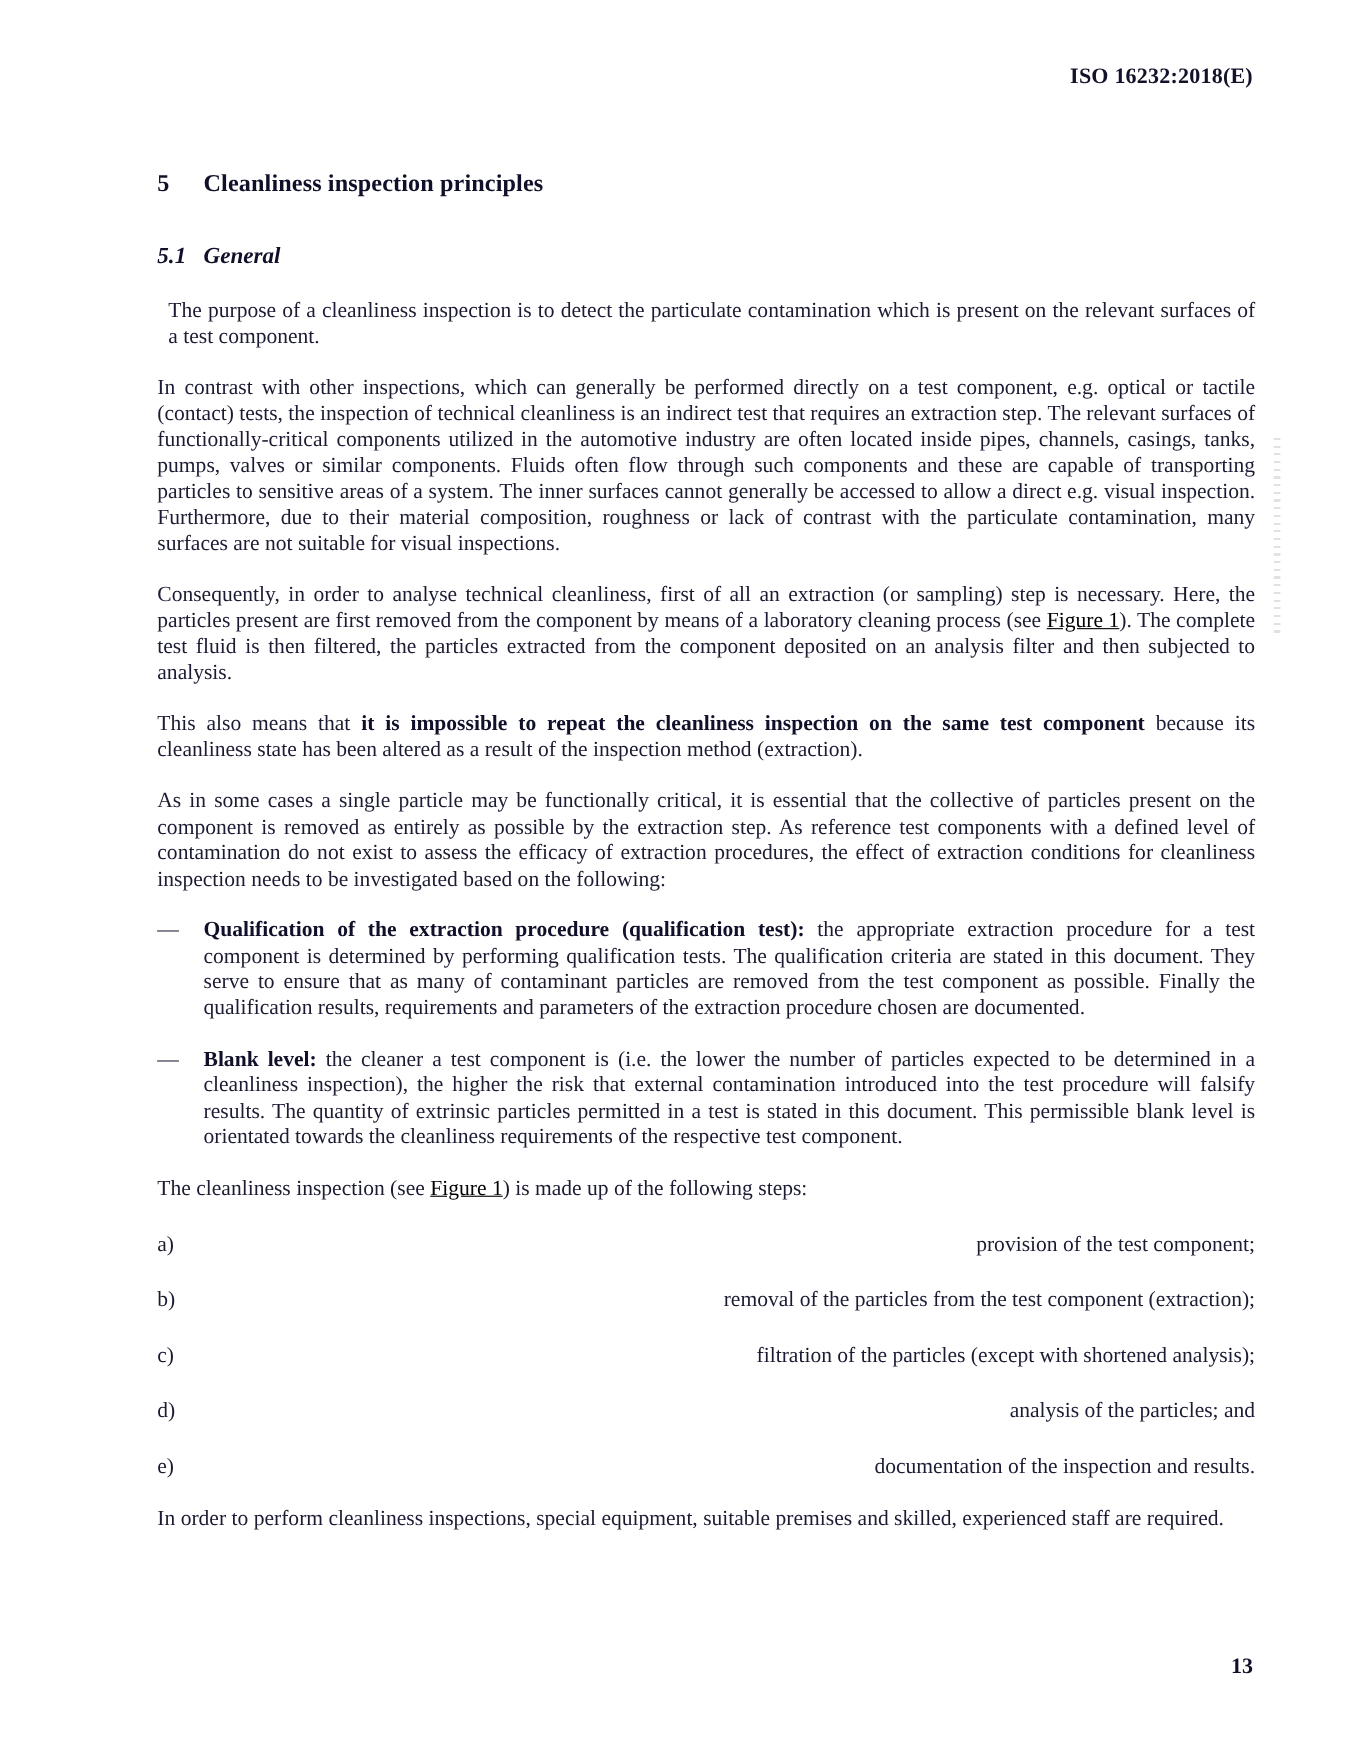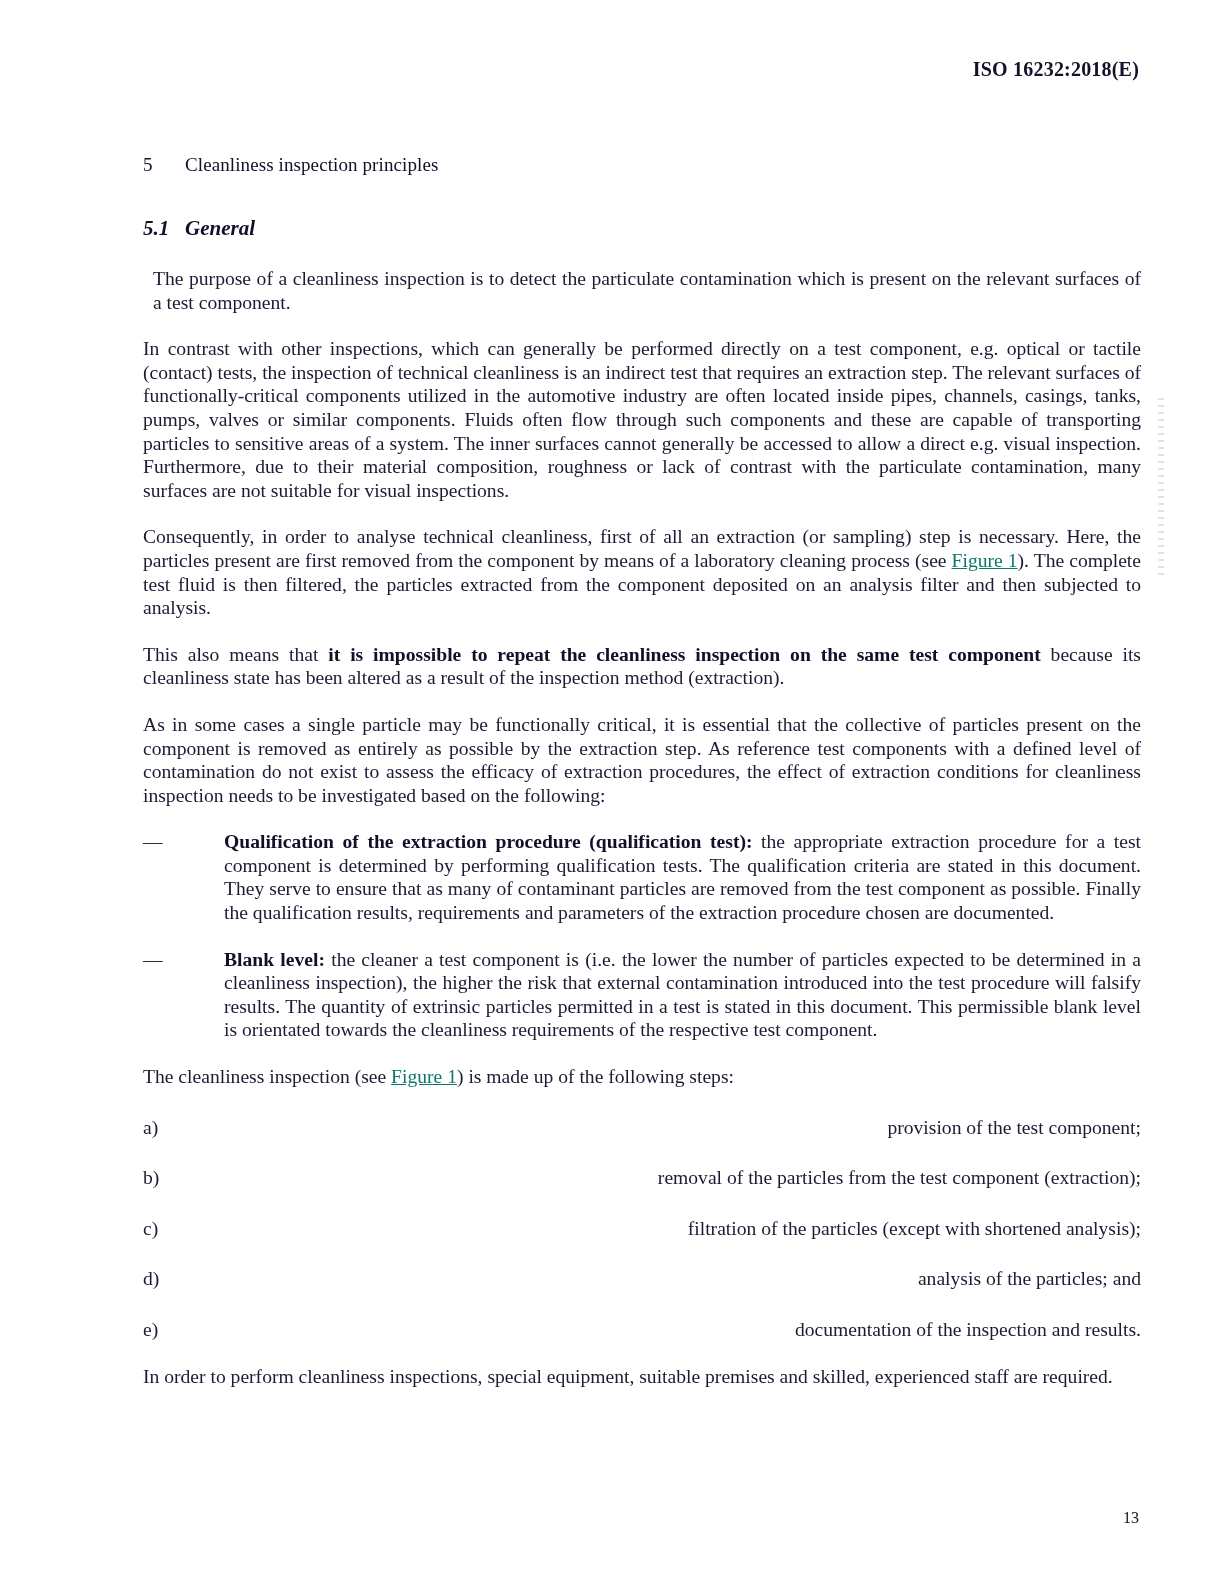--- a/index.html
+++ b/index.html
@@ -29,22 +29,22 @@
     color: #12122a;
     white-space: nowrap;
   }
   .content {
     position: absolute;
     left: 143px;
     top: 140px;
     width: 998px;
   }
   h1.clause {
-    font-size: 19px;
-    font-weight: normal;
+    font-size: 22px;
+    font-weight: bold;
     margin: 0 0 0 0;
     padding: 14px 0 0 0;
     color: #10102a;
     letter-spacing: 0.1px;
   }
   h1.clause .num {
     display: inline-block;
     width: 42px;
   }
   h2.subclause {
@@ -64,21 +64,21 @@
     text-align: justify;
     margin: 23px 0 0 0;
     color: #1b1b33;
     hyphens: none;
   }
   p.body.first-after-head {
     margin-top: 26px;
     margin-left: 10px;
   }
   .lnk {
-    color: #0f766e;
+    color: #000000;
     text-decoration: underline;
   }
   strong {
     font-weight: bold;
     color: #10102a;
   }
   .dash-item {
     display: flex;
     margin: 23px 0 0 0;
     font-size: 19.6px;
@@ -86,21 +86,20 @@
   }
   .dash-item .marker {
     width: 42px;
     flex: 0 0 42px;
     color: #1b1b33;
   }
   .dash-item .itext {
     flex: 1 1 auto;
     text-align: justify;
     color: #1b1b33;
-    margin-left: 39px;
   }
   .alpha-item {
     display: flex;
     margin: 27px 0 0 0;
     font-size: 19.6px;
     line-height: 23.6px;
   }
   .alpha-item .marker {
     width: 42px;
     flex: 0 0 42px;
@@ -108,22 +107,22 @@
   }
   .alpha-item .itext {
     flex: 1 1 auto;
     text-align: right;
     color: #1b1b33;
   }
   .folio {
     position: absolute;
     right: 86px;
     bottom: 58px;
-    font-size: 16px;
-    font-weight: normal;
+    font-size: 20px;
+    font-weight: bold;
     color: #10102a;
   }
   .margin-artifact {
     position: absolute;
     left: 1158px;
     top: 398px;
     width: 6px;
     height: 180px;
     opacity: 0.22;
     background: repeating-linear-gradient(

